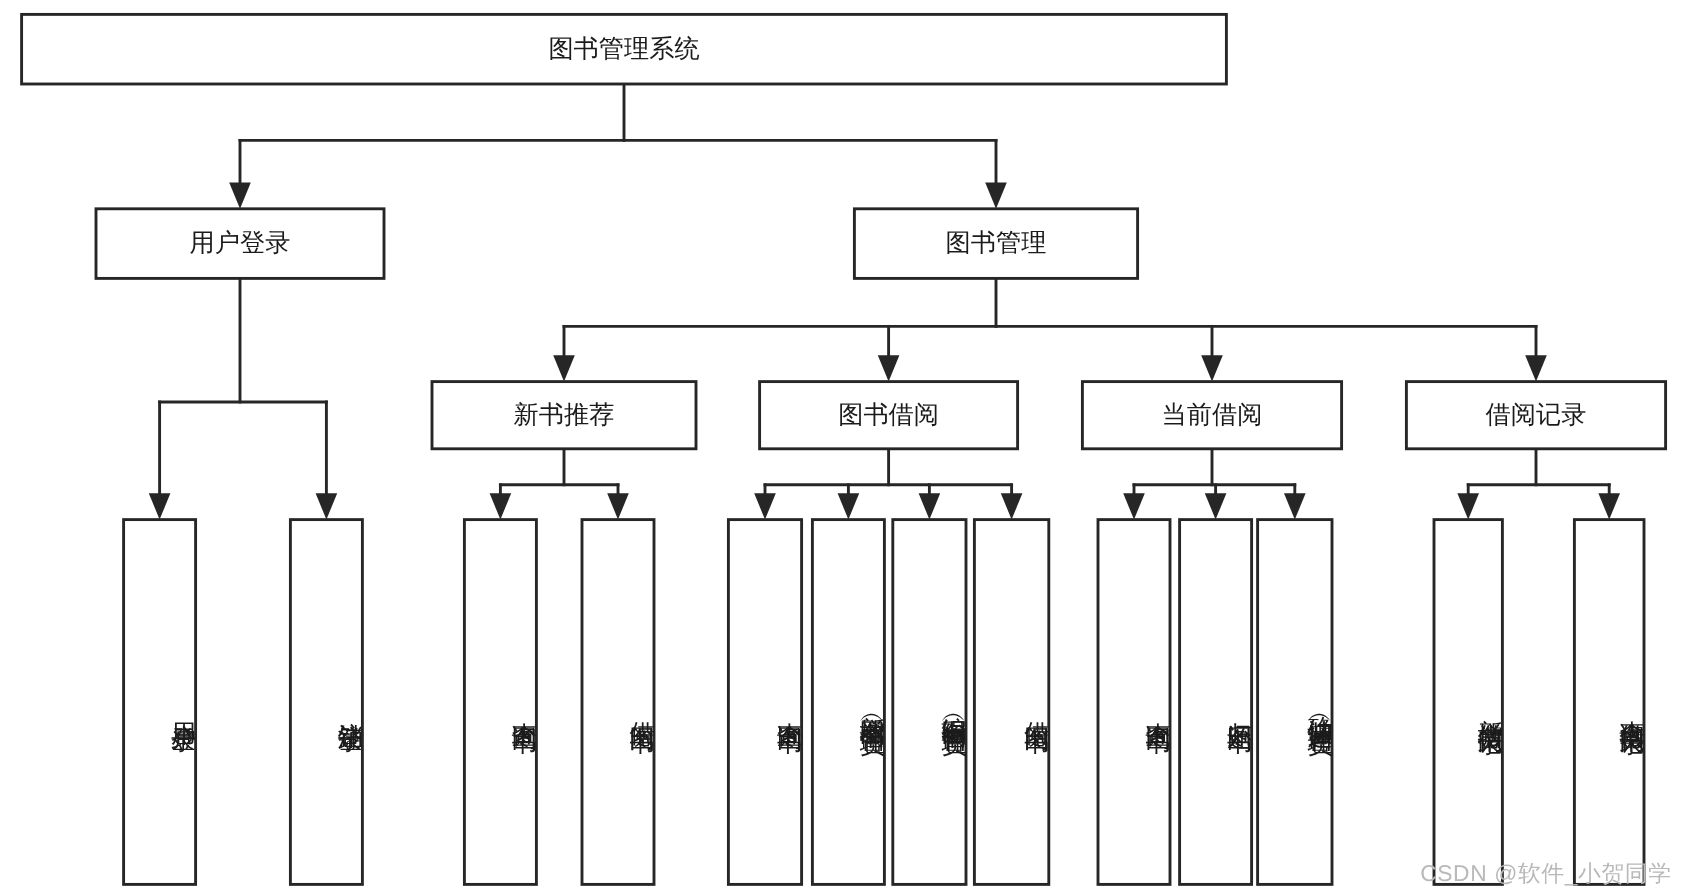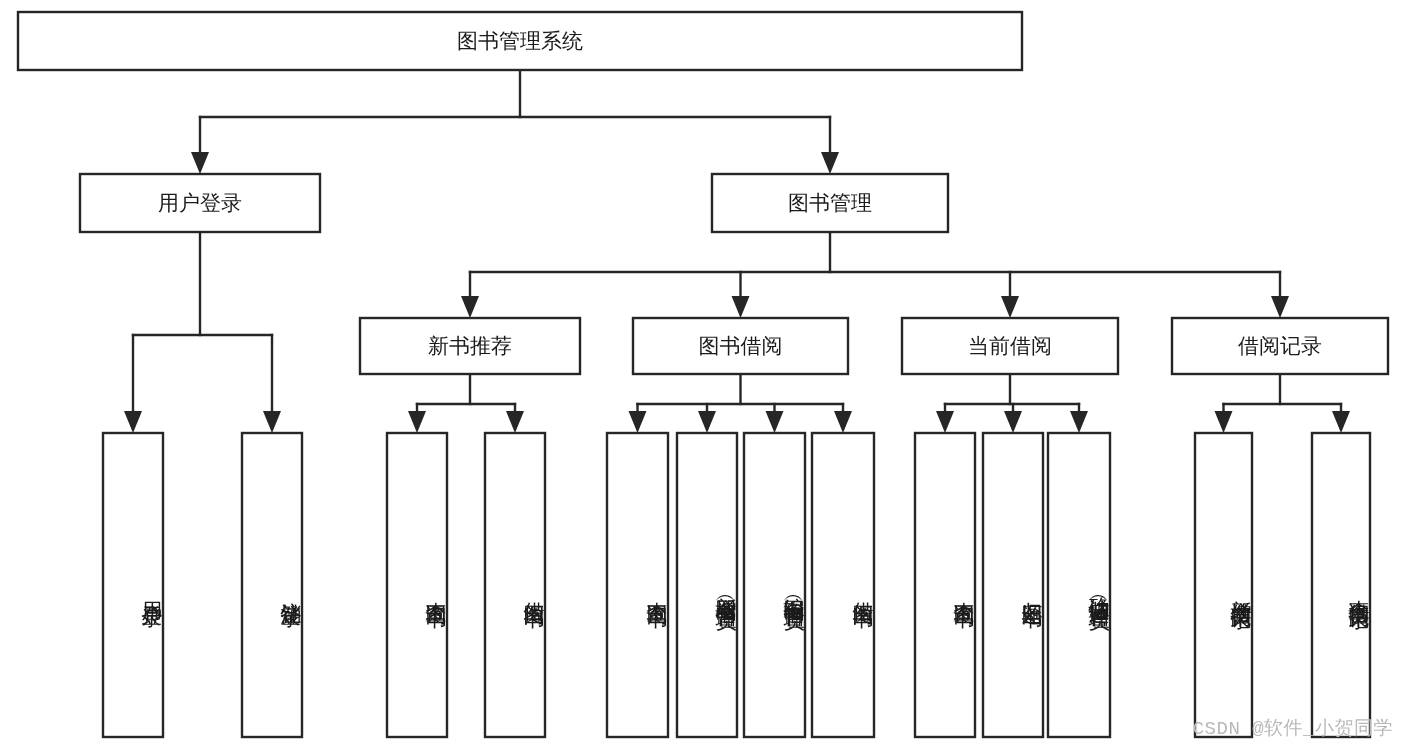--- a/index.html
+++ b/index.html
@@ -62,21 +62,21 @@
     white-space: nowrap;
     display: flex;
     align-items: flex-start;
     justify-content: center;
     pointer-events: none;
   }
   .watermark {
     position: absolute;
     right: 12px;
     bottom: 6px;
-    font-family: Liberation Mono, monospace;
+    font-family: Liberation Sans, sans-serif;
     font-size: 19px;
     color: #b9b9b9;
     letter-spacing: 0.5px;
     white-space: nowrap;
   }
 </style>
 </head>
 <body>
 
 <div id="diagram-root">

